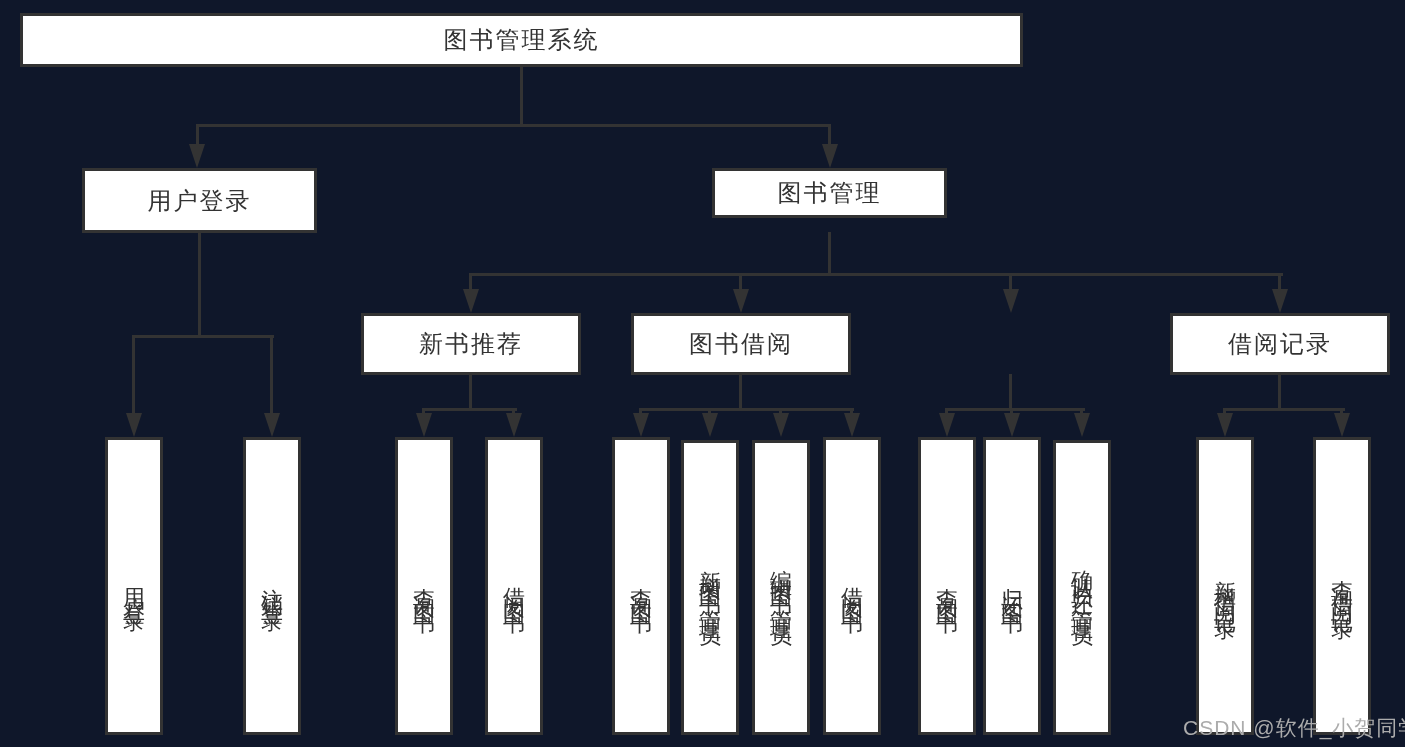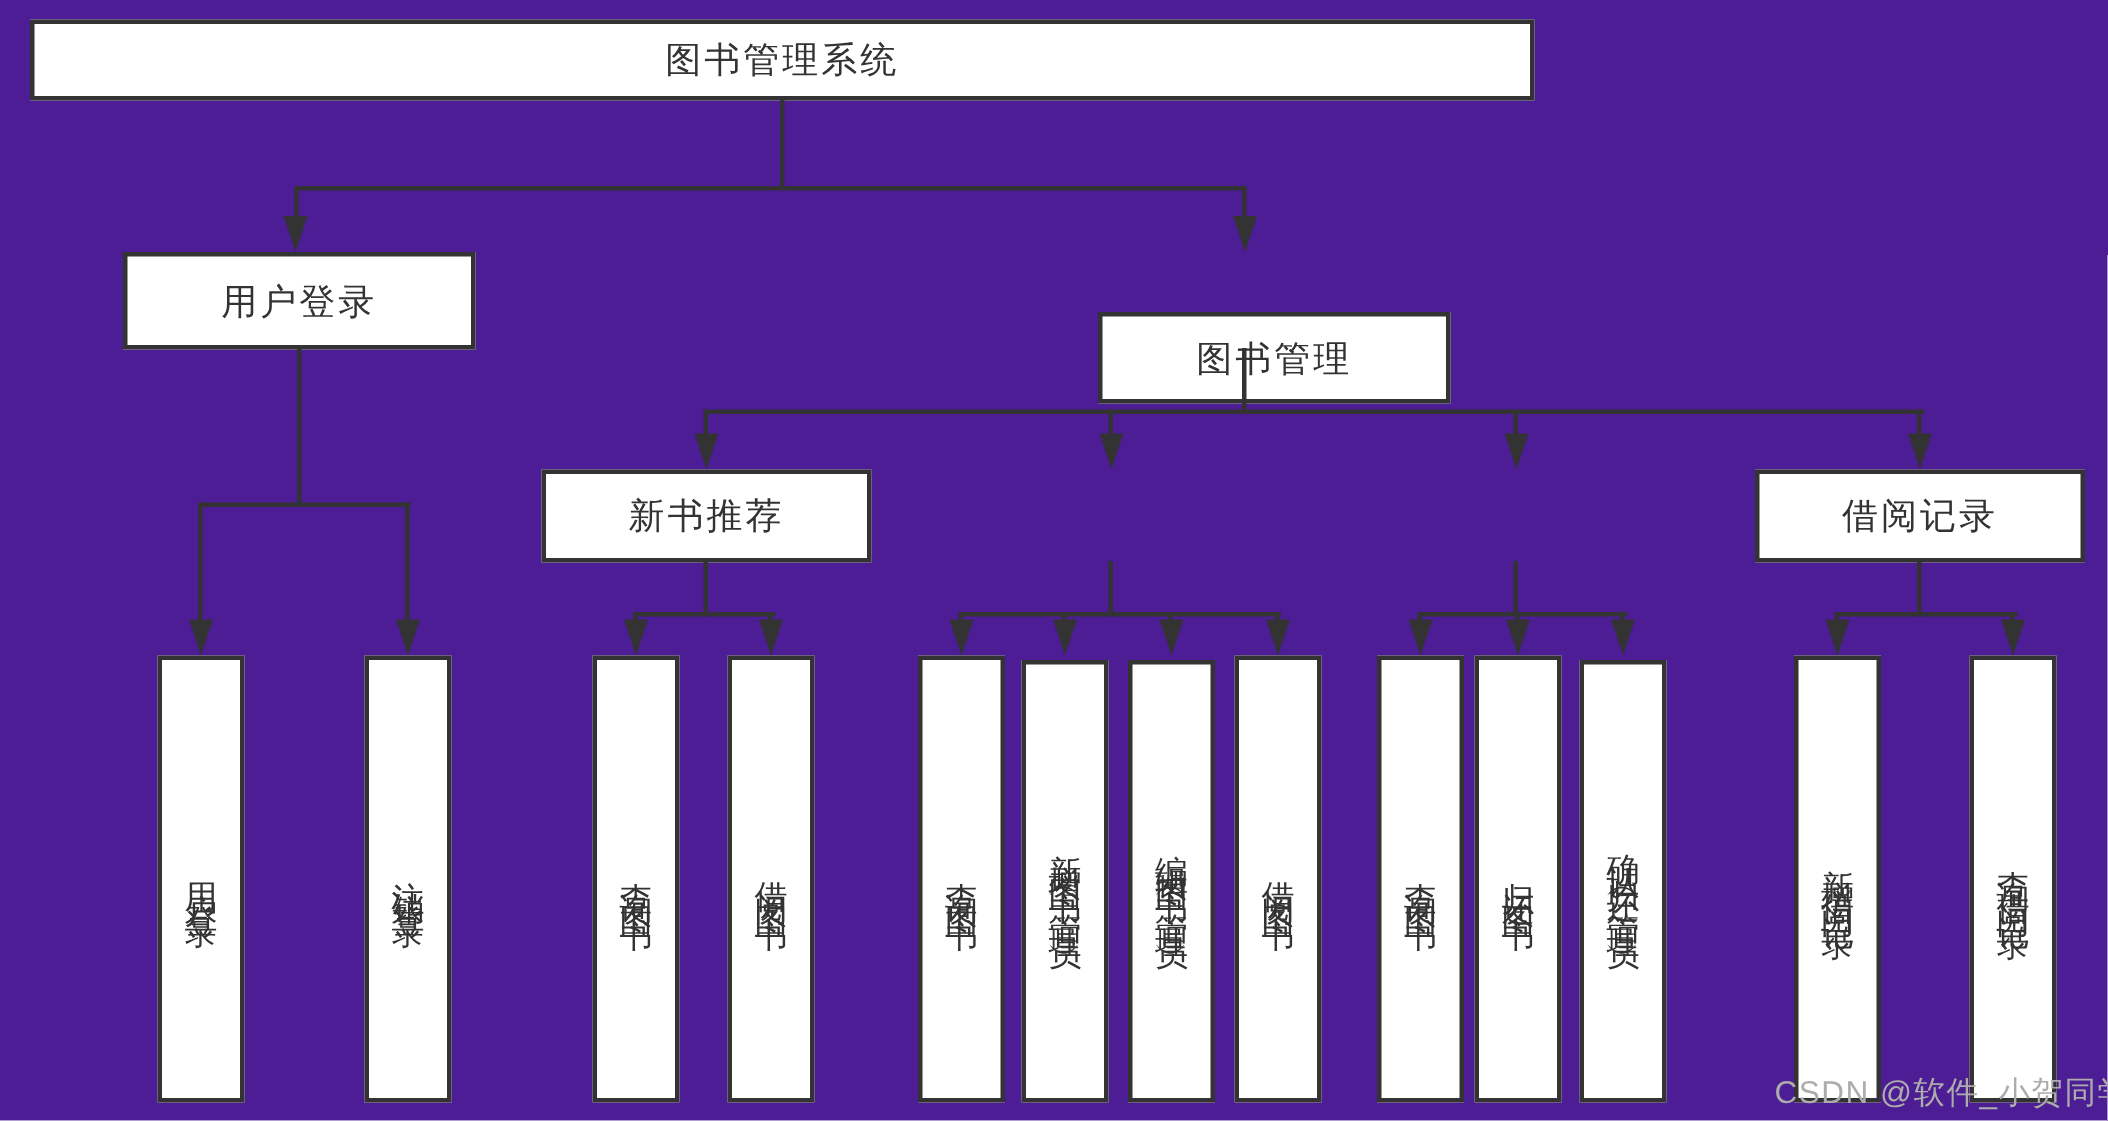--- a/index.html
+++ b/index.html
@@ -1,17 +1,17 @@
 <!DOCTYPE html>
 <html><head>
 <meta charset="utf-8">
 <style>
   html,body{margin:0;padding:0;background:#fff;}
   .canvas{
-    position:relative;width:1405px;height:747px;background:#4c1d95;
+    position:relative;width:1405px;height:747px;background:#0f172a;
     font-family:"Liberation Sans","DejaVu Sans",sans-serif;overflow:hidden;
   }
   .box{
     position:absolute;box-sizing:border-box;border:3px solid #333333;background:#ffffff;
     display:flex;align-items:center;justify-content:center;
     color:#333333;font-size:24px;letter-spacing:2px;white-space:nowrap;
   }
   .vbox{
     font-size:22px;letter-spacing:8px;line-height:1;
     writing-mode:vertical-rl;text-orientation:upright;white-space:normal;
@@ -40,21 +40,21 @@
   <div class="v" style="left:520px;top:66px;height:60px;"></div>
   <div class="h" style="left:196px;top:124px;width:635px;"></div>
   <div class="v" style="left:196px;top:124px;height:22px;"></div>
   <div class="arrow" style="left:189px;top:144px;"></div>
   <div class="v" style="left:828px;top:124px;height:22px;"></div>
   <div class="arrow" style="left:822px;top:144px;"></div>
 
   <div class="box" style="left:82px;top:168px;width:235px;height:65px;">
     <span>用户登录</span>
   </div>
-  <div class="box" style="left:732px;top:168px;width:235px;height:61px;margin-top:40px;">
+  <div class="box" style="left:712px;top:168px;width:235px;height:50px;">
     <span>图书管理</span>
   </div>
 
   <div class="v" style="left:198px;top:232px;height:105px;"></div>
   <div class="h" style="left:133px;top:335px;width:141px;"></div>
   <div class="v" style="left:132px;top:335px;height:80px;"></div>
   <div class="arrow" style="left:126px;top:413px;"></div>
   <div class="v" style="left:270px;top:335px;height:80px;"></div>
   <div class="arrow" style="left:264px;top:413px;"></div>
 
@@ -64,20 +64,23 @@
   <div class="arrow" style="left:463px;top:289px;"></div>
   <div class="v" style="left:739px;top:273px;height:18px;"></div>
   <div class="arrow" style="left:733px;top:289px;"></div>
   <div class="v" style="left:1009px;top:273px;height:18px;"></div>
   <div class="arrow" style="left:1003px;top:289px;"></div>
   <div class="v" style="left:1278px;top:273px;height:18px;"></div>
   <div class="arrow" style="left:1272px;top:289px;"></div>
 
   <div class="box" style="left:361px;top:313px;width:220px;height:62px;">
     <span>新书推荐</span>
+  </div>
+  <div class="box" style="left:631px;top:313px;width:220px;height:62px;">
+    <span>图书借阅</span>
   </div>
   <div class="box" style="left:1170px;top:313px;width:220px;height:62px;">
     <span>借阅记录</span>
   </div>
 
   <div class="v" style="left:469px;top:374px;height:37px;"></div>
   <div class="h" style="left:423px;top:408px;width:94px;"></div>
   <div class="v" style="left:422px;top:408px;height:10px;"></div>
   <div class="arrow" style="left:416px;top:413px;"></div>
   <div class="v" style="left:512px;top:408px;height:10px;"></div>

